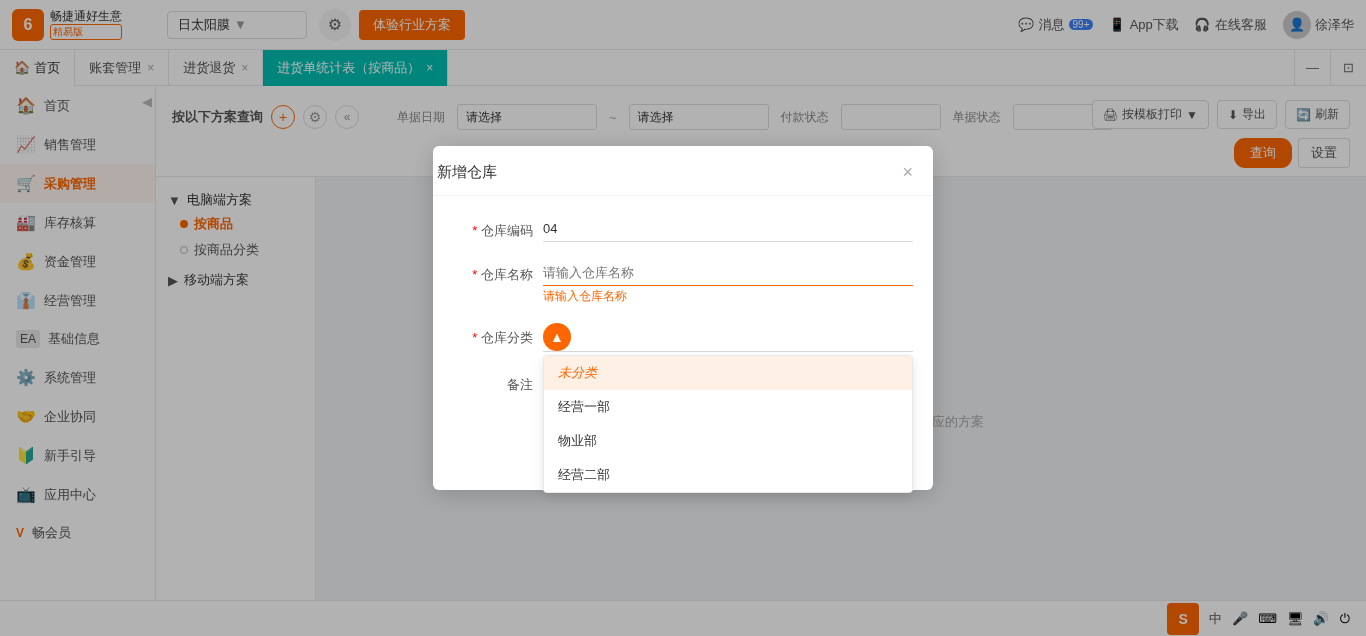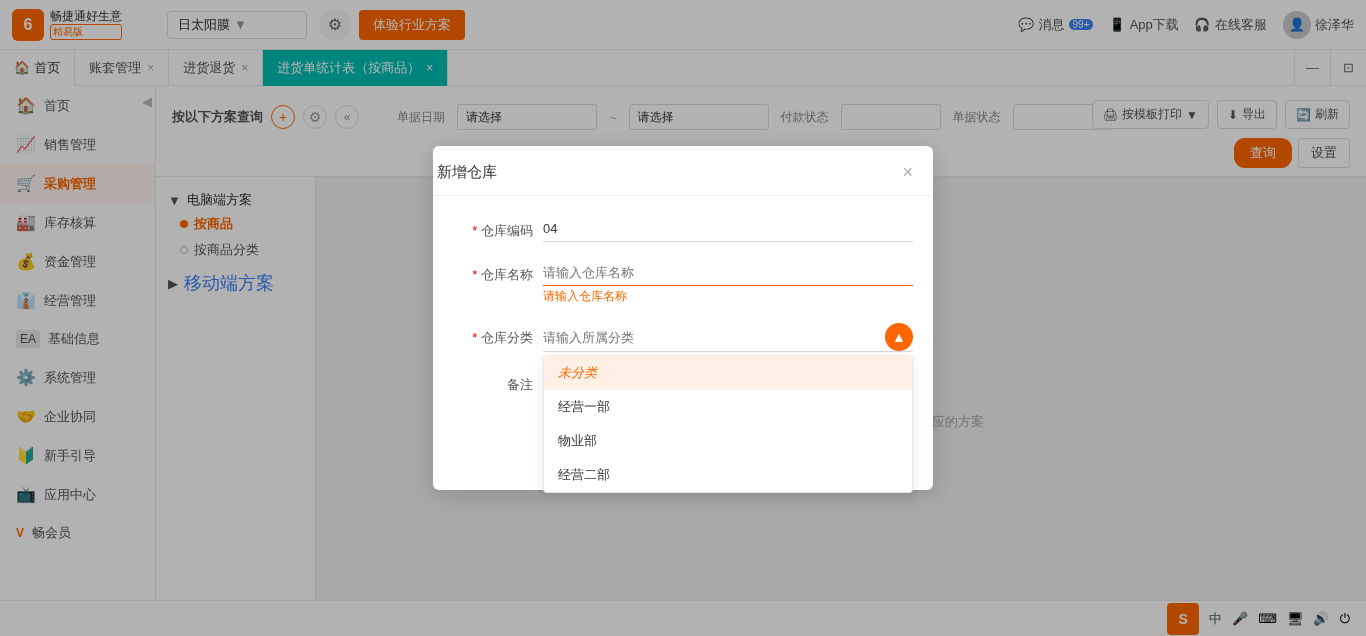--- a/index.html
+++ b/index.html
@@ -386,21 +386,21 @@
             <div class="dot"></div>
             <span>按商品</span>
           </div>
           <div class="scheme-sub-item">
             <div class="dot-empty"></div>
             <span>按商品分类</span>
           </div>
         </div>
         <div class="scheme-group" style="padding: 4px 12px; margin-top:6px;">
           <span>▶</span>
-          <span style="font-size:18px;color:#3b82f6;">移动端方案</span>
+          <span style="font-size:13px;color:#404040;">移动端方案</span>
         </div>
       </div>
 
       <div style="flex:1; background:#f0f2f5; overflow:auto; display:flex; align-items:center; justify-content:center; flex-direction:column; gap:12px;">
         <div style="color:#ccc; font-size:48px;">📊</div>
         <div style="color:#aaa; font-size:13px;">请选择查询方案后点击查询按钮，查看对应的方案</div>
         <div style="display:flex; align-items:center; gap:6px; color:#aaa; font-size:13px;">
           <span style="color:#f60;">🔘</span>
           <span>用[过滤]条件来缩小分析范围</span>
         </div>
@@ -427,21 +427,20 @@
         <div class="form-field-group">
           <input class="form-control error" type="text" placeholder="请输入仓库名称" style="border-bottom: 1px solid rgb(255, 102, 0);">
           <div class="form-error">请输入仓库名称</div>
         </div>
       </div>
 
       <div class="form-row">
         <label class="form-label required">仓库分类</label>
         <div class="dropdown-container">
           <div class="dropdown-input-row">
-            <input class="dropdown-input" type="text" placeholder="请输入所属分类" style="">
             <div class="dropdown-arrow-btn">▲</div>
           </div>
           <div class="dropdown-list">
             <div class="dropdown-item selected">未分类</div>
             <div class="dropdown-item">经营一部</div>
             <div class="dropdown-item">物业部</div>
             <div class="dropdown-item">经营二部</div>
           </div>
         </div>
       </div>

